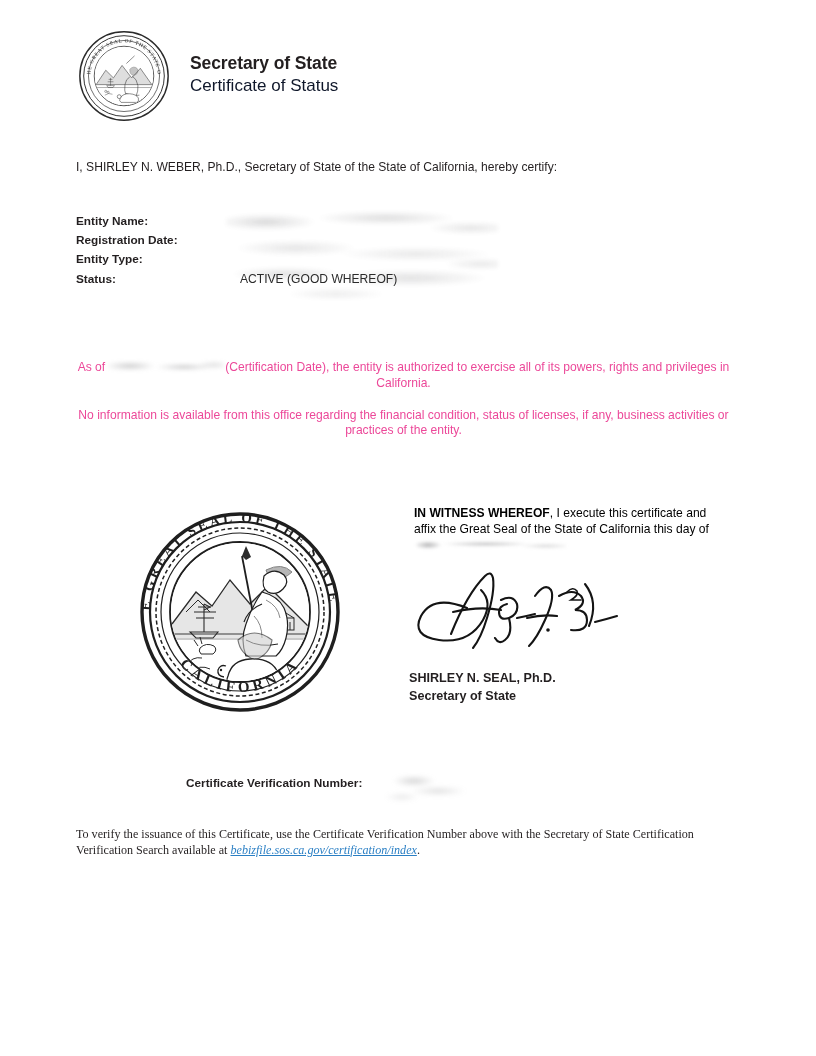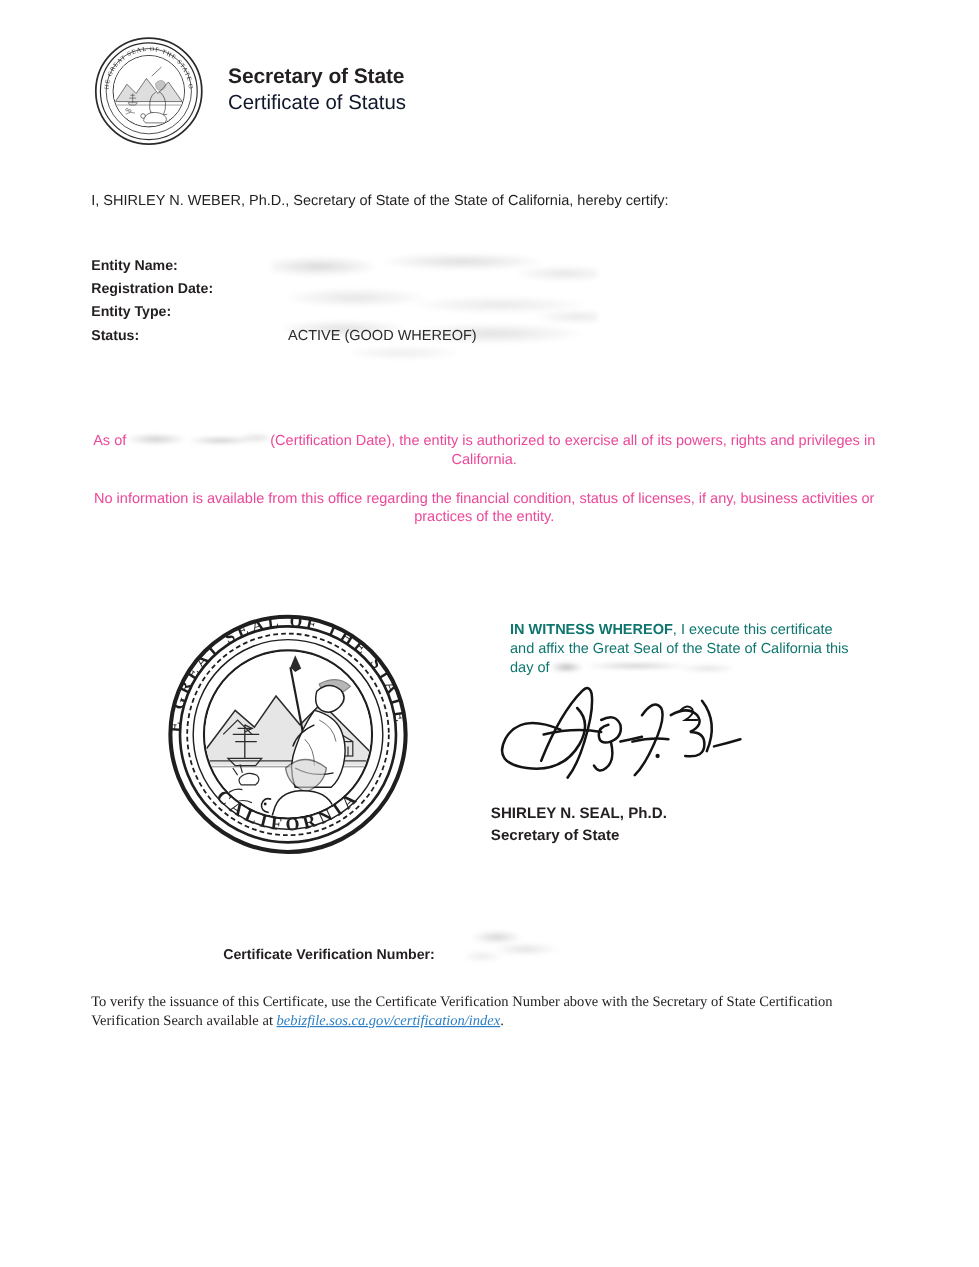--- a/index.html
+++ b/index.html
@@ -98,21 +98,21 @@
   .seal-large {
     position: absolute; left: 126px; top: 500px;
     width: 232px; height: 214px;
   }
 
   
   .witness {
     position: absolute; left: 409px; top: 501px; width: 320px;
   }
   .witness-text {
-    font-size: 12.1px; line-height: 15.8px; color: #0f766e; margin: 16px;
+    font-size: 12.1px; line-height: 15.8px; color: #000000; margin: 5px;
   }
   .witness-text b { font-weight: bold; }
   .witness-text .day-smudge {
     display: inline-block; position: relative;
     width: 150px; height: 11px; vertical-align: -2px; margin-left: 2px;
   }
   .witness-text .day-smudge::before {
     content: ""; position: absolute; inset: 0;
     background:
       radial-gradient(ellipse 20px 6px at 12px 5px, rgba(105,105,107,.50), rgba(105,105,107,0) 70%),
@@ -122,21 +122,21 @@
   }
   .signature { position: absolute; left: 409px; top: 556px; width: 225px; height: 100px; }
   .signer {
     position: absolute; left: 409px; top: 670px;
     font-size: 12.6px; font-weight: bold; line-height: 17.5px; color: #231f20;
   }
 
   
   .verify-row {
     position: absolute; left: 186px; top: 763px;
-    display: flex; align-items: flex-end;
+    display: flex; align-items: center;
   }
   .verify-label {
     font-size: 11.8px; font-weight: bold; color: #231f20; line-height: 15px;
   }
   .verify-smudge {
     position: relative; display: inline-block;
     width: 96px; height: 40px; margin-left: 18px; top: 8px;
   }
   .verify-smudge::before {
     content: ""; position: absolute; inset: 0;

